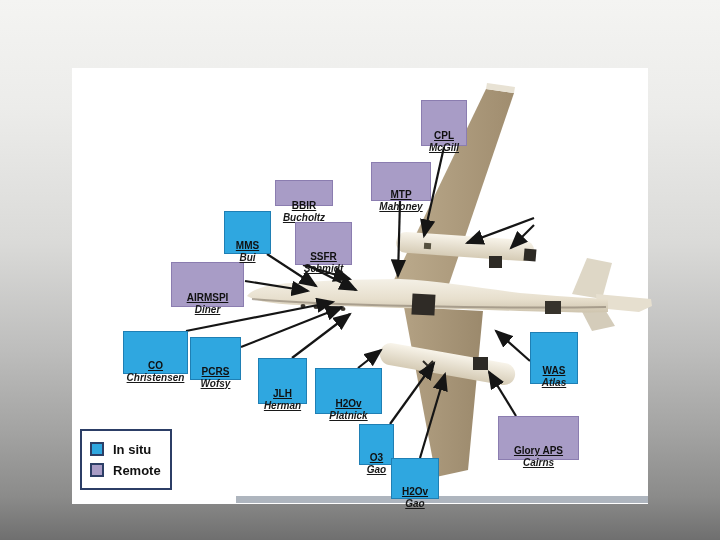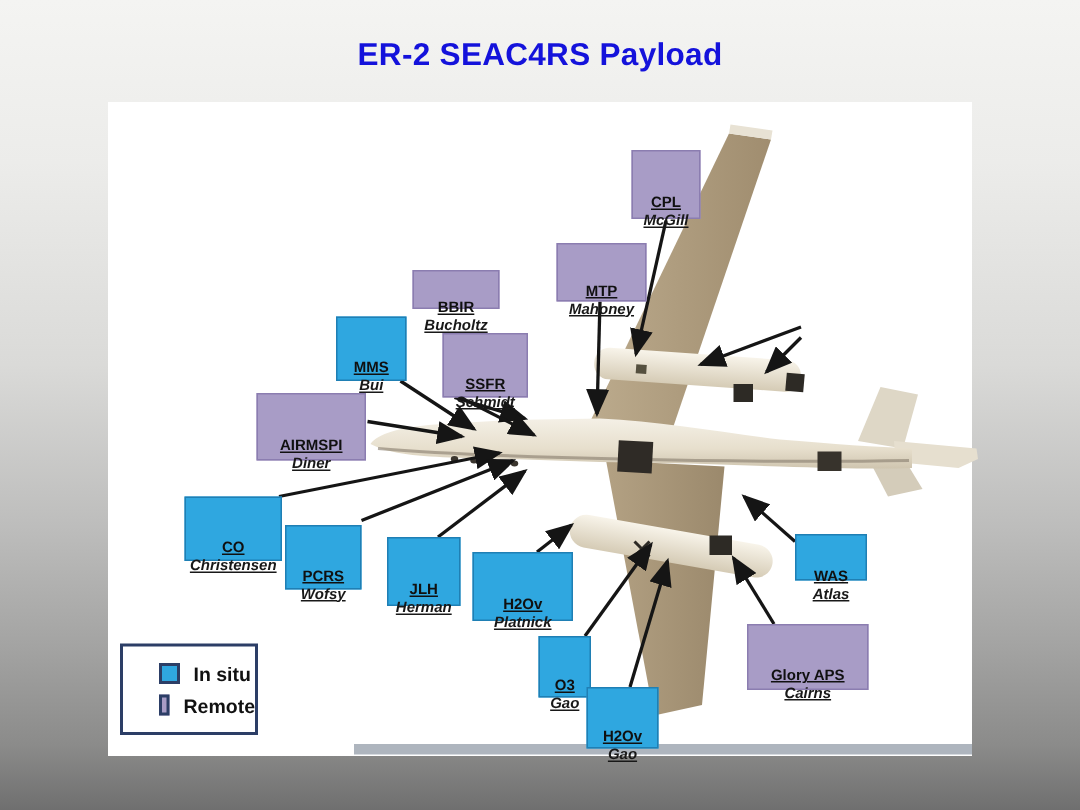--- a/index.html
+++ b/index.html
@@ -22,34 +22,33 @@
     align-items:center;justify-content:center;text-align:center;line-height:1.18;
     padding:1px 2px;
   }
   .t-insitu{background:var(--insitu-fill,#2fa7e0);border:1px solid var(--insitu-border,#1f7fb4);}
   .t-remote{background:var(--remote-fill,#a89cc6);border:1px solid var(--remote-border,#8b7db0);}
   .label-box .nm{font-weight:bold;font-size:10px;color:#101010;text-decoration:underline;white-space:nowrap;margin-top:38px;}
   .label-box .pi{font-style:italic;font-size:10px;font-weight:bold;color:#181818;text-decoration:underline;white-space:nowrap;}
   .legend{
     position:absolute;left:80px;top:429px;width:92px;height:61px;box-sizing:border-box;
     background:#ffffff;border:2.5px solid #2c3e66;
-    display:flex;flex-direction:column;justify-content:center;gap:6px;padding-left:24px;
+    display:flex;flex-direction:column;justify-content:center;gap:6px;padding-left:8px;
   }
   .legend-row{display:flex;align-items:center;gap:9px;}
   .sw{width:14px;height:14px;box-sizing:border-box;border:2px solid #2c3e66;display:inline-block;}
   .sw-insitu{background:var(--insitu-fill,#2fa7e0);}
   .sw-remote{background:var(--remote-fill,#a89cc6);}
   .legend-label{font-size:13px;font-weight:bold;color:#111;}
 </style>
 </head>
 <body>
 
 <div class="slide">
 
-  <div class="title">ER-2 SEAC4RS Payload</div>
 
   <div class="content-box"></div>
 
   <svg class="overlay" viewBox="0 0 720 540">
     <defs>
       <marker id="ah" markerWidth="9" markerHeight="7" refX="7.5" refY="3.5" orient="auto">
         <path d="M0,0 L8.5,3.5 L0,7 Z" fill="#151515"></path>
       </marker>
       <linearGradient id="gWing" x1="0" y1="0" x2="1" y2="0">
         <stop offset="0" stop-color="#bcab8d"></stop>
@@ -149,33 +148,33 @@
         <span class="pi">Diner</span>
       </div>
       <div class="label-box t-insitu" style="left: 224px; top: 211px; width: 47px; height: 43px;">
         <span class="nm">MMS</span>
         <span class="pi">Bui</span>
       </div>
       <div class="label-box t-insitu" style="left: 123px; top: 331px; width: 65px; height: 43px;">
         <span class="nm">CO</span>
         <span class="pi">Christensen</span>
       </div>
-      <div class="label-box t-insitu" style="left: 190px; top: 350px; width: 51px; height: 43px; text-align: center;">
+      <div class="label-box t-insitu" style="left: 190px; top: 337px; width: 51px; height: 43px; text-align: center;">
         <span class="nm">PCRS</span>
         <span class="pi">Wofsy</span>
       </div>
       <div class="label-box t-insitu" style="left: 258px; top: 358px; width: 49px; height: 46px;">
         <span class="nm">JLH</span>
         <span class="pi">Herman</span>
       </div>
       <div class="label-box t-insitu" style="left: 315px; top: 368px; width: 67px; height: 46px;">
         <span class="nm">H2Ov</span>
         <span class="pi">Platnick</span>
       </div>
-      <div class="label-box t-insitu" style="left: 530px; top: 356px; width: 48px; height: 31px;">
+      <div class="label-box t-insitu" style="left: 530px; top: 332px; width: 48px; height: 52px;">
         <span class="nm">WAS</span>
         <span class="pi">Atlas</span>
       </div>
       <div class="label-box t-remote" style="left: 498px; top: 416px; width: 81px; height: 44px;">
         <span class="nm">Glory APS</span>
         <span class="pi">Cairns</span>
       </div>
       <div class="label-box t-insitu" style="left: 359px; top: 424px; width: 35px; height: 41px;">
         <span class="nm">O3</span>
         <span class="pi">Gao</span>

